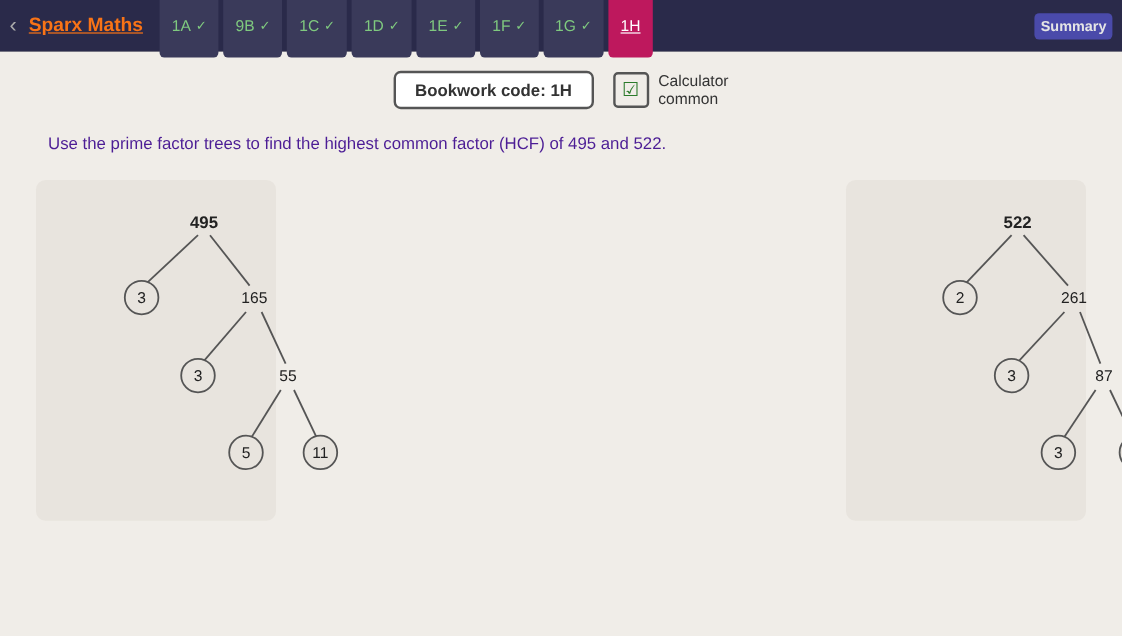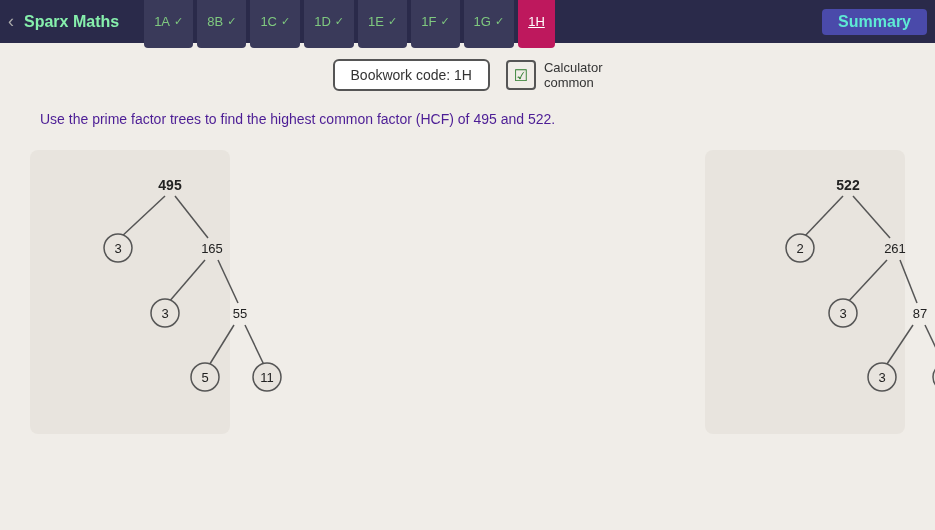--- a/index.html
+++ b/index.html
@@ -23,24 +23,25 @@
     }
 
     .nav-back {
       color: #aaa;
       font-size: 18px;
       margin-right: 6px;
       cursor: pointer;
     }
 
     .brand-title {
-      color: #86efac;
+      color: #f97316;
       font-weight: bold;
       font-size: 16px;
-      margin-right: 21px;
+      margin-right: 10px;
+      text-decoration: underline;
     }
 
     .nav-tab {
       background: #3a3a5a;
       color: #ccc;
       border: none;
       border-radius: 4px;
       padding: 19px 10px;
       font-size: 13px;
       cursor: pointer;
@@ -60,25 +61,25 @@
     }
 
     .check-mark {
       color: #7fc97f;
       font-size: 11px;
     }
 
     .summary-tab {
       margin-left: auto;
       background: #4a4aaa;
-      color: #5eead4;
+      color: #e5e5e5;
       border: none;
       border-radius: 4px;
-      padding: 4px 16px;
-      font-size: 16px;
+      padding: 4px 5px;
+      font-size: 12px;
       font-weight: bold;
       cursor: pointer;
     }
 
     
     .main-content {
       background: #f0ede8;
       margin: 0;
       padding: 16px 30px;
       min-height: 487px;
@@ -91,21 +92,21 @@
       gap: 16px;
       margin-bottom: 18px;
     }
 
     .bookwork-code {
       background: #fff;
       border: 2px solid #555;
       border-radius: 6px;
       padding: 6px 16px;
       font-size: 14px;
-      font-weight: normal;
+      font-weight: bold;
       color: #333;
     }
 
     .calculator-info {
       display: flex;
       align-items: center;
       gap: 8px;
       font-size: 13px;
       color: #333;
     }
@@ -192,21 +193,21 @@
 
 <div class="top-nav">
   <span class="nav-back">‹</span>
   <span class="brand-title">Sparx Maths</span>
 
   <button class="nav-tab completed">
     <span>1A</span>
     <span class="check-mark">✓</span>
   </button>
   <button class="nav-tab completed">
-    <span>8B</span>
+    <span>9B</span>
     <span class="check-mark">✓</span>
   </button>
   <button class="nav-tab completed">
     <span>1C</span>
     <span class="check-mark">✓</span>
   </button>
   <button class="nav-tab completed">
     <span>1D</span>
     <span class="check-mark">✓</span>
   </button>

